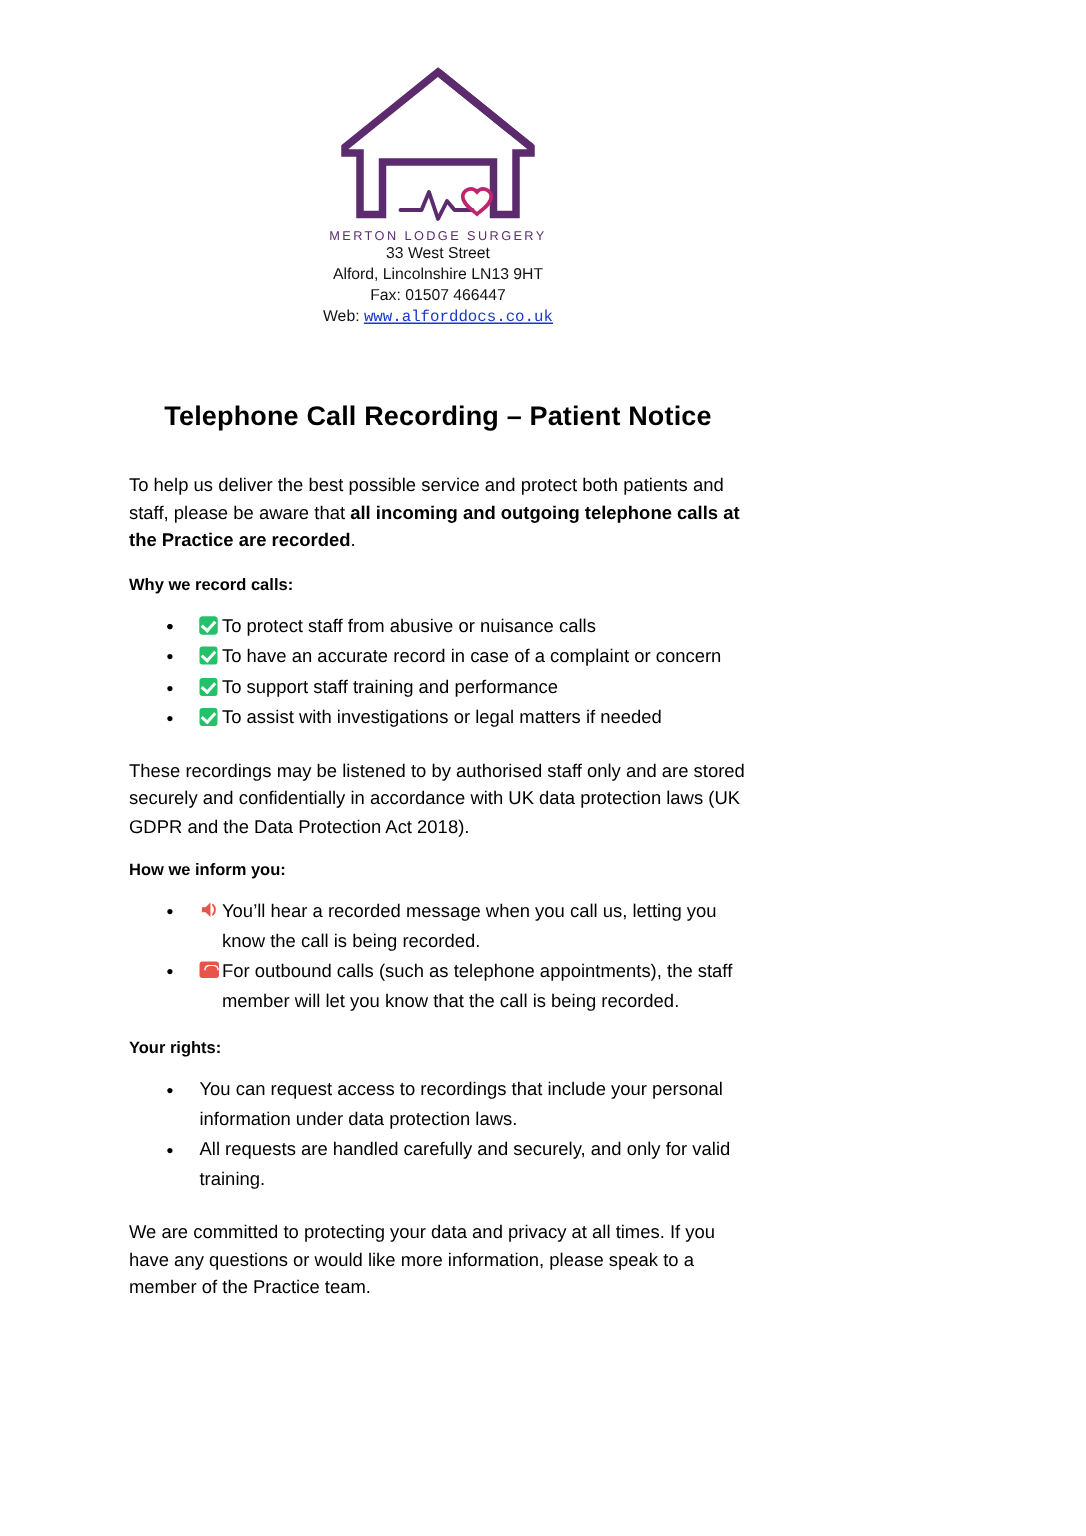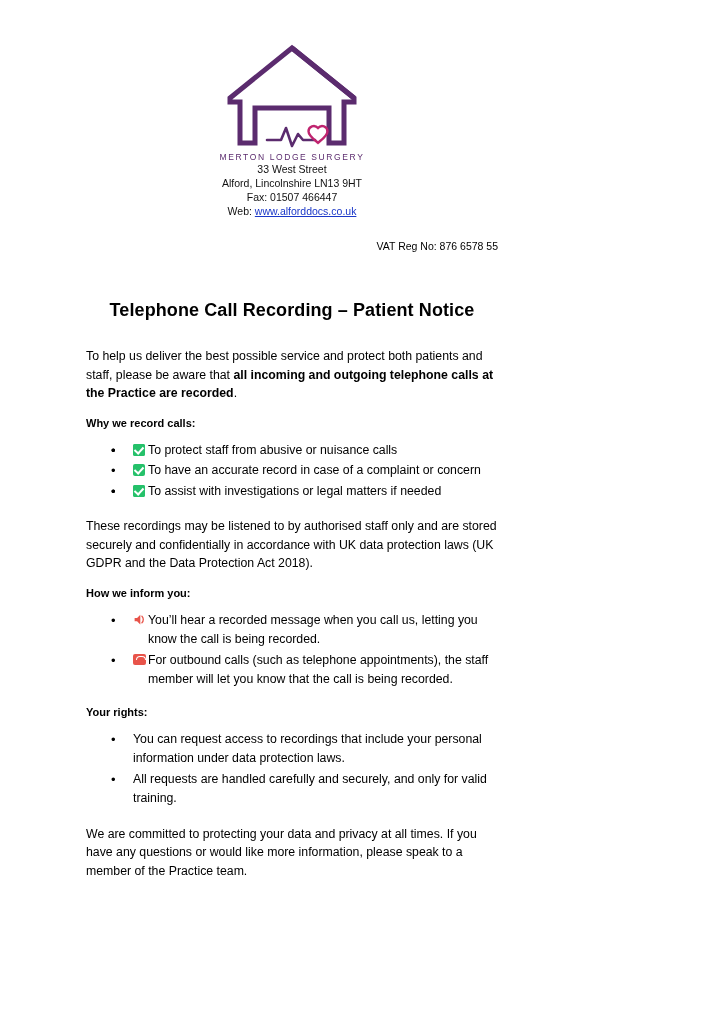--- a/index.html
+++ b/index.html
@@ -40,20 +40,21 @@
     font-family: "Liberation Sans", sans-serif;
   }
   .addr-line {
     font-size: 10.5px;
     line-height: 14px;
     color: #111111;
   }
   .addr-line a {
     color: #1a37c8;
     text-decoration: underline;
+    font-family: Liberation Mono, monospace;
   }
   .vat {
     margin-top: 22px;
     text-align: right;
     font-size: 10.5px;
   }
   
   h1.doc-title {
     text-align: center;
     font-size: 18px;
@@ -166,21 +167,20 @@
       </svg>
     </div>
 
     <div class="logo-name">MERTON LODGE SURGERY</div>
     <div class="addr-line">33 West Street</div>
     <div class="addr-line">Alford, Lincolnshire LN13 9HT</div>
     <div class="addr-line">Fax: 01507 466447</div>
     <div class="addr-line"><span>Web: </span><a href="#">www.alforddocs.co.uk</a></div>
   </div>
 
-  <div class="vat">VAT Reg No: 876 6578 55</div>
 
   <h1 class="doc-title">Telephone Call Recording – Patient Notice</h1>
 
   <p class="para"><span>To help us deliver the best possible service and protect both patients and staff, please be aware that </span><span class="bold">all incoming and outgoing telephone calls at the Practice are recorded</span><span>.</span></p>
 
   <h2 class="sub">Why we record calls:</h2>
 
   <ul class="list">
     <li>
       <span class="bullet">•</span>
@@ -192,20 +192,21 @@
       <span>To protect staff from abusive or nuisance calls</span>
     </li>
     <li>
       <span class="bullet">•</span>
       <span class="emoji"><span class="chk"></span></span>
       <span>To have an accurate record in case of a complaint or concern</span>
     </li>
     <li>
       <span class="bullet">•</span>
       <span class="emoji"><span class="chk"></span></span>
+      <span>To support staff training and performance</span>
     </li>
     <li>
       <span class="bullet">•</span>
       <span class="emoji"><span class="chk"></span></span>
       <span>To assist with investigations or legal matters if needed</span>
     </li>
   </ul>
 
   <p class="para">These recordings may be listened to by authorised staff only and are stored securely and confidentially in accordance with UK data protection laws (UK GDPR and the Data Protection Act 2018).</p>
 

